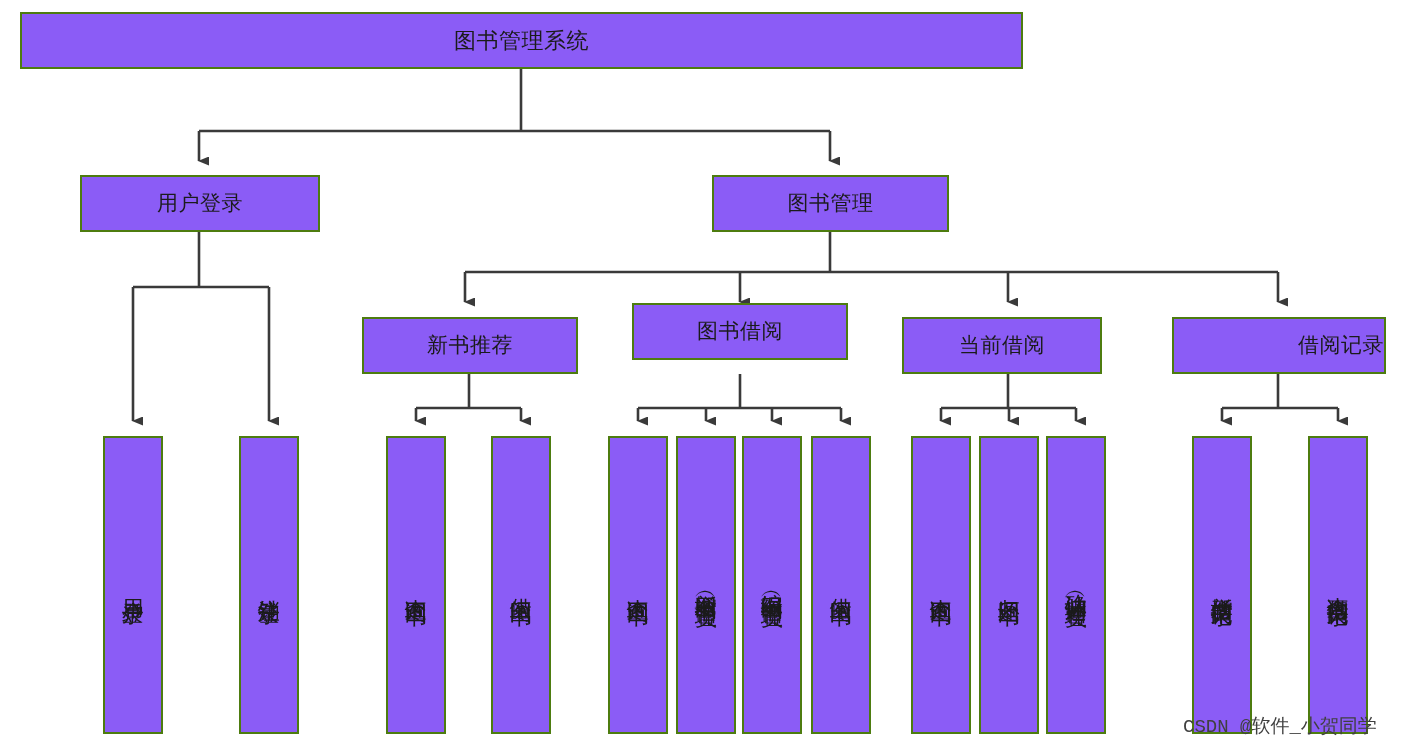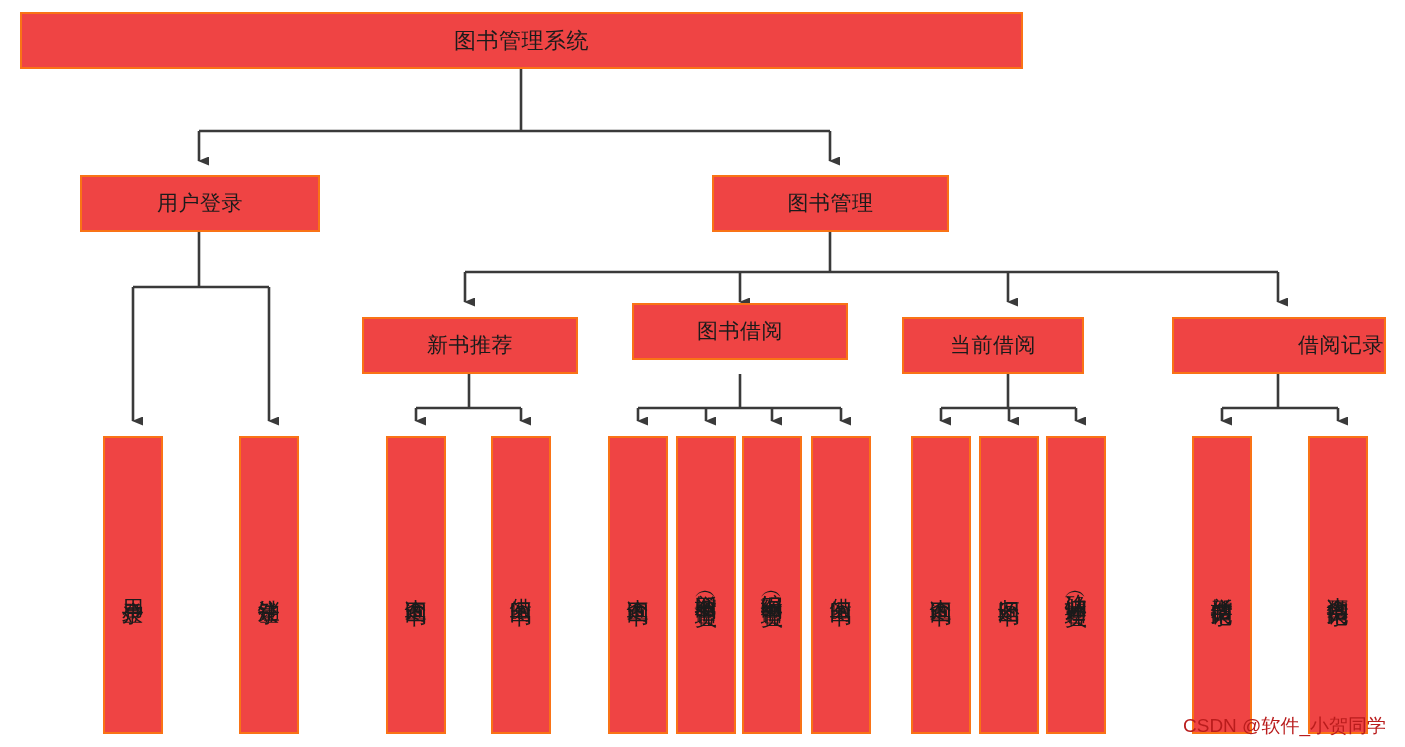--- a/index.html
+++ b/index.html
@@ -22,22 +22,22 @@
     position: absolute;
     left: 0;
     top: 0;
     width: 1405px;
     height: 747px;
     pointer-events: none;
   }
   .node {
     position: absolute;
     box-sizing: border-box;
-    background: #ef4444;
-    border: 2px solid #f97316;
+    background: #8b5cf6;
+    border: 2px solid #4d7c0f;
     display: flex;
     align-items: center;
     justify-content: center;
     color: #1b1b1b;
     z-index: 2;
   }
   .node-label {
     display: block;
     text-align: center;
     line-height: 1.18;
@@ -63,24 +63,24 @@
     font-size: 22px;
     line-height: 1.06;
     letter-spacing: 2px;
     white-space: nowrap;
   }
   #watermark {
     position: absolute;
     left: 1183px;
     top: 713px;
     font-size: 19px;
-    color: #b91c1c;
+    color: #404040;
     white-space: nowrap;
     z-index: 5;
-    font-family: Liberation Sans, sans-serif;
+    font-family: Liberation Mono, monospace;
   }
 </style>
 </head>
 <body>
 
 <div id="diagram-root">
 
   <svg id="edge-layer" width="1405" height="747" viewBox="0 0 1405 747" xmlns="http://www.w3.org/2000/svg">
     <defs>
       <marker id="arrowhead" markerWidth="9" markerHeight="11" refX="4.5" refY="10" orient="auto" markerUnits="userSpaceOnUse">
@@ -141,21 +141,21 @@
   <div class="node horizontal" style="left:712px; top:175px; width:237px; height:57px;">
     <span class="node-label">图书管理</span>
   </div>
 
   <div class="node horizontal" style="left:362px; top:317px; width:216px; height:57px;">
     <span class="node-label">新书推荐</span>
   </div>
   <div class="node horizontal" style="left:632px; top:303px; width:216px; height:57px;">
     <span class="node-label">图书借阅</span>
   </div>
-  <div class="node horizontal" style="left:902px; top:317px; width:182px; height:57px;">
+  <div class="node horizontal" style="left:902px; top:317px; width:200px; height:57px;">
     <span class="node-label">当前借阅</span>
   </div>
   <div class="node horizontal" style="left:1172px; top:317px; width:214px; height:57px;justify-content:flex-end;">
     <span class="node-label">借阅记录</span>
   </div>
 
   <div class="node vertical" style="left:103px; top:436px; width:60px; height:298px;">
     <span class="node-label">用户登录</span>
   </div>
   <div class="node vertical" style="left:239px; top:436px; width:60px; height:298px;">

